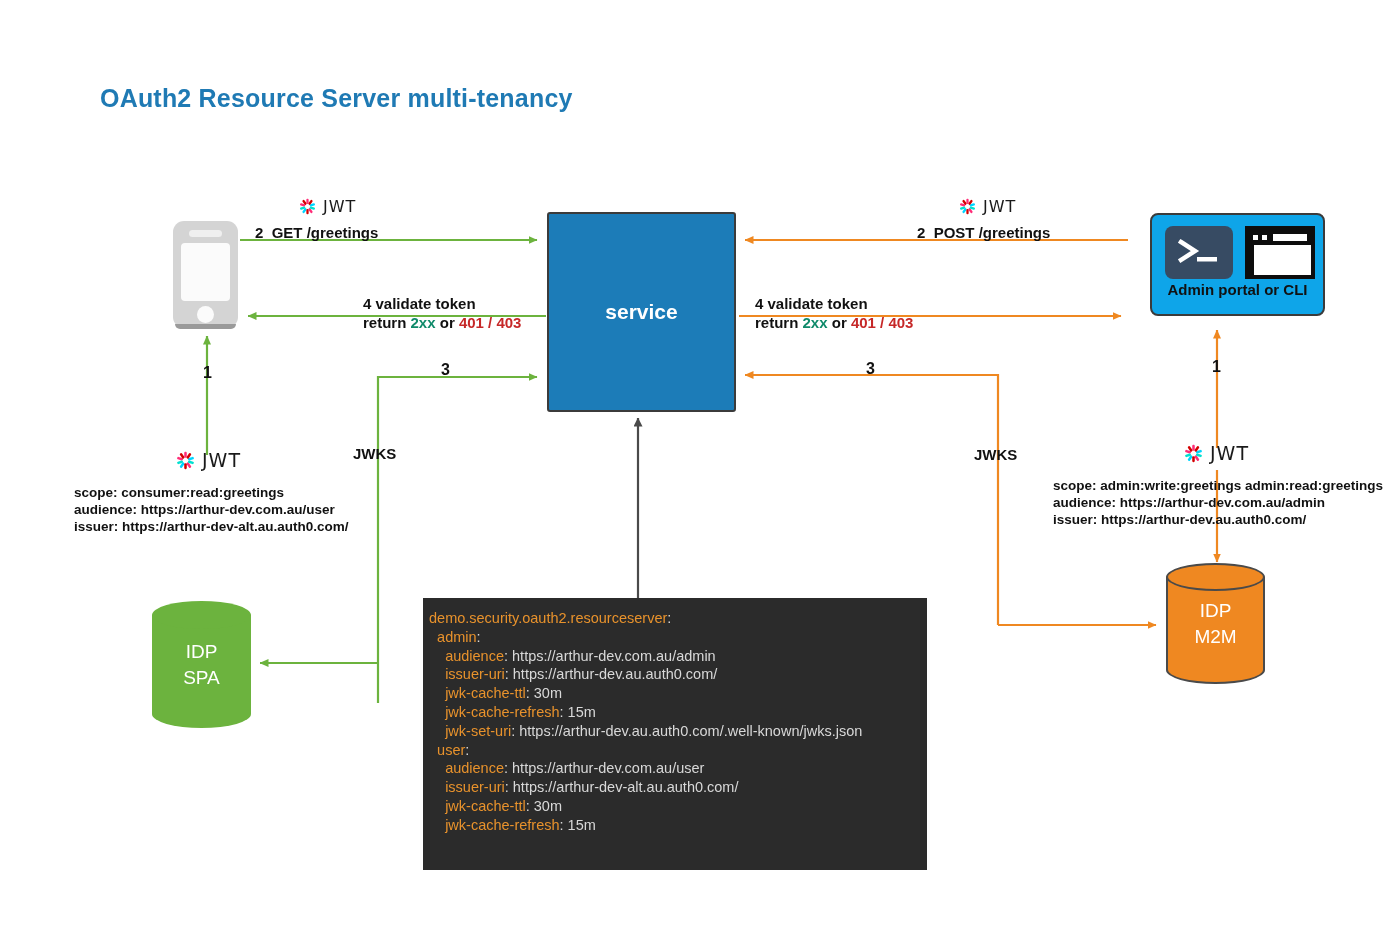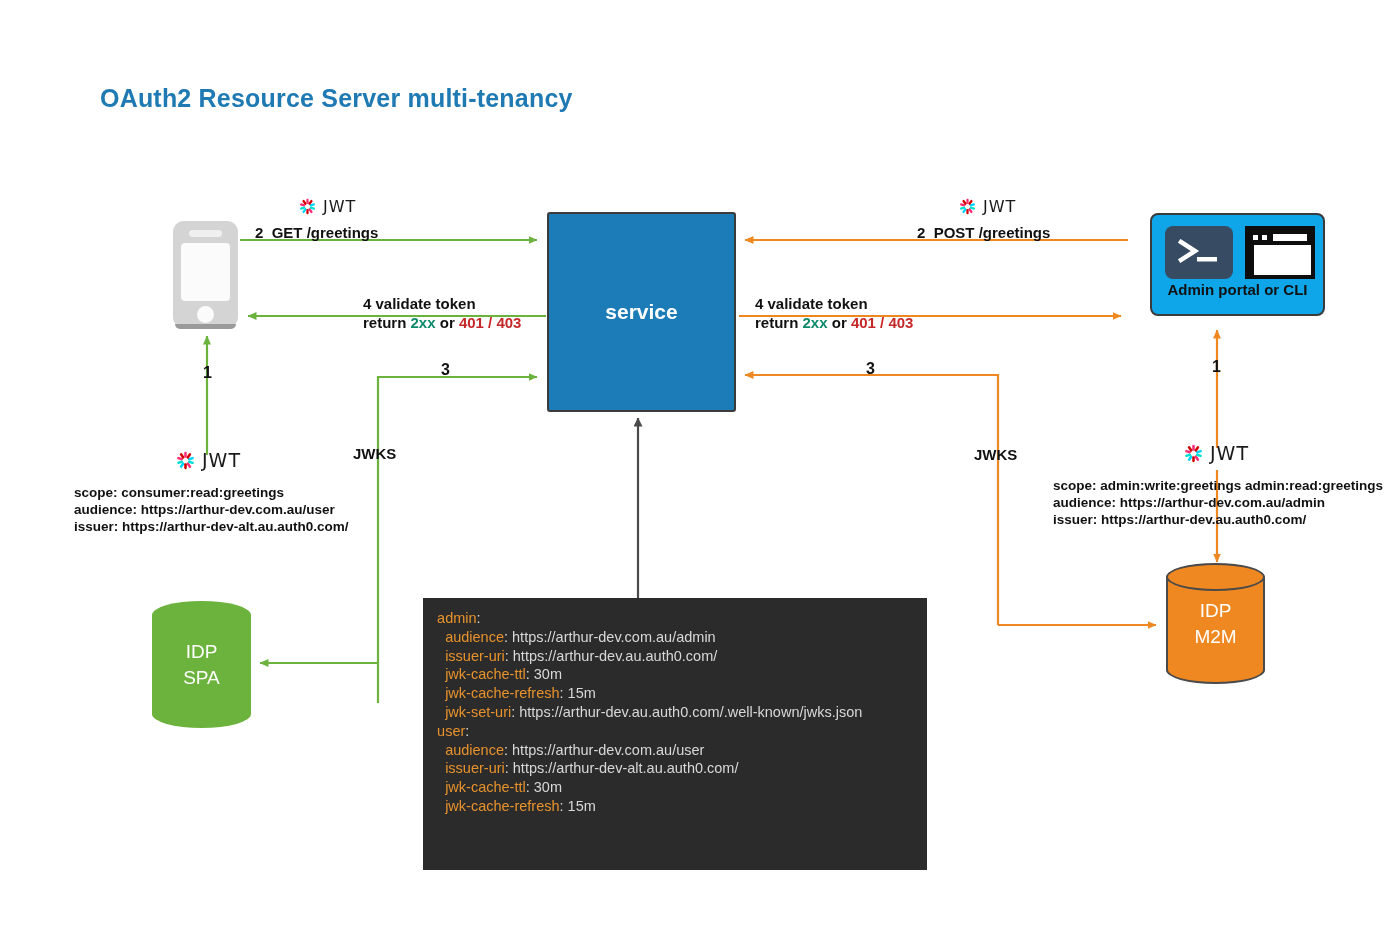--- a/index.html
+++ b/index.html
@@ -374,20 +374,21 @@
   </div>
 
   <div class="lab small" style="left:1053px; top:477px; line-height:17px;">
     <div>scope:  admin:write:greetings admin:read:greetings</div>
     <div>audience: https://arthur-dev.com.au/admin</div>
     <div>issuer: https://arthur-dev.au.auth0.com/</div>
   </div>
 
 
   <div class="abs" id="code-block">
+      <div class="ln"><span class="k">demo.security.oauth2.resourceserver</span><span class="v">:</span><span class="v"></span></div>
       <div class="ln">  <span class="k">admin</span><span class="v">:</span><span class="v"></span></div>
       <div class="ln">    <span class="k">audience</span><span class="v">:</span><span class="v"> https://arthur-dev.com.au/admin</span></div>
       <div class="ln">    <span class="k">issuer-uri</span><span class="v">:</span><span class="v"> https://arthur-dev.au.auth0.com/</span></div>
       <div class="ln">    <span class="k">jwk-cache-ttl</span><span class="v">:</span><span class="v"> 30m</span></div>
       <div class="ln">    <span class="k">jwk-cache-refresh</span><span class="v">:</span><span class="v"> 15m</span></div>
       <div class="ln">    <span class="k">jwk-set-uri</span><span class="v">:</span><span class="v"> https://arthur-dev.au.auth0.com/.well-known/jwks.json</span></div>
       <div class="ln">  <span class="k">user</span><span class="v">:</span><span class="v"></span></div>
       <div class="ln">    <span class="k">audience</span><span class="v">:</span><span class="v"> https://arthur-dev.com.au/user</span></div>
       <div class="ln">    <span class="k">issuer-uri</span><span class="v">:</span><span class="v"> https://arthur-dev-alt.au.auth0.com/</span></div>
       <div class="ln">    <span class="k">jwk-cache-ttl</span><span class="v">:</span><span class="v"> 30m</span></div>

